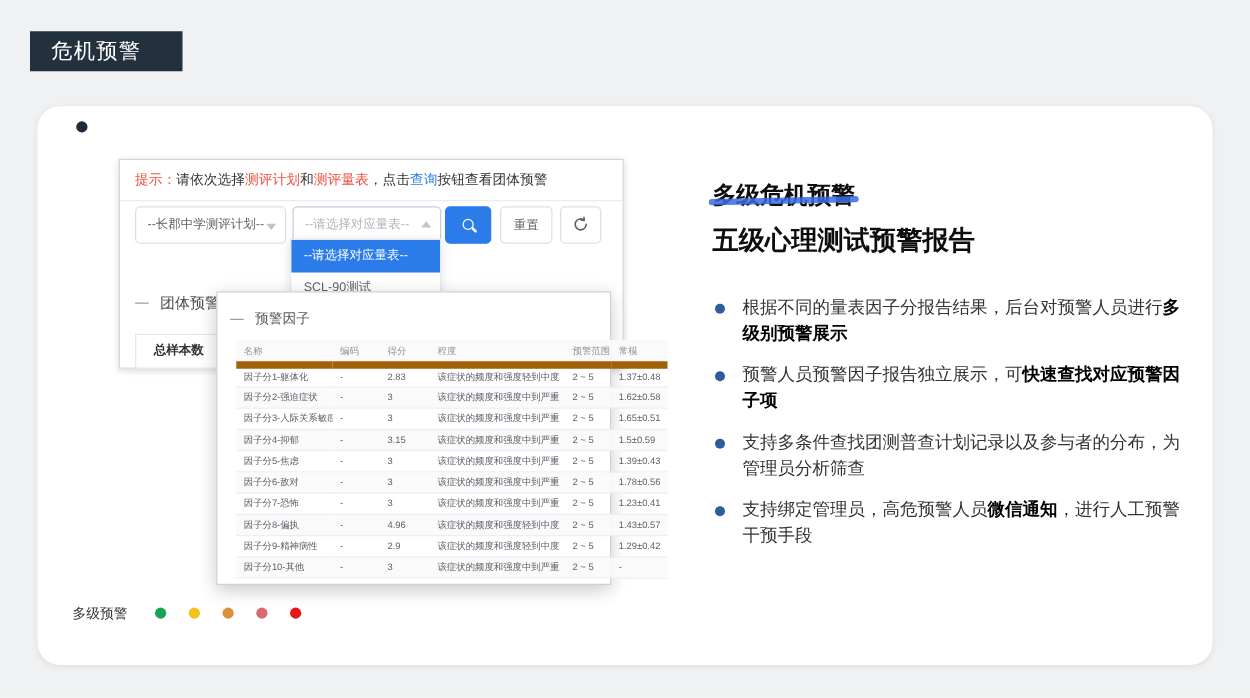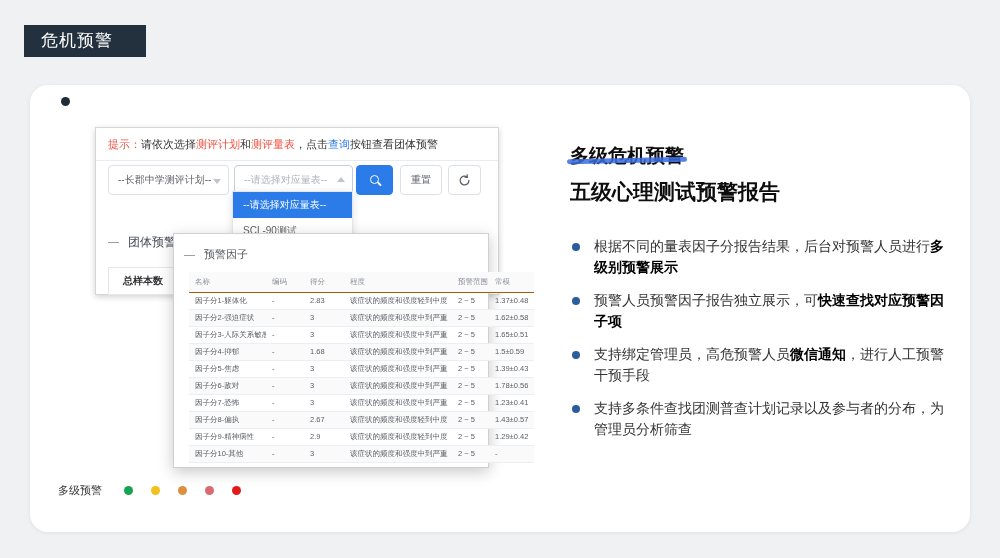--- a/index.html
+++ b/index.html
@@ -47,21 +47,21 @@
               border:1px solid #e4e7ed; box-shadow:0 2px 8px rgba(0,0,0,.12); z-index:2; }
   .drop-option { height:26px; line-height:26px; font-size:10px; padding-left:10px; color:#606266; white-space:nowrap; }
   .drop-option.selected { background:#2b7ce9; color:#fff; }
 
   
   .card2 { position:absolute; left:143px; top:148px; width:316px; height:235px; background:#fff;
            border:1px solid #d0d0d0; box-shadow:0 4px 14px rgba(0,0,0,.22); z-index:3; }
   .card2 .section-title { top:13px; left:10px; font-size:11px; color:#55595f; }
   .factor-table { position:absolute; left:15px; top:38px; width:345px; border-collapse:collapse; table-layout:fixed; }
   .factor-table th { background:#fafafa; color:#8b919a; font-weight:normal; font-size:7.5px; text-align:left;
-                     height:20px; padding-left:6px; border-bottom:1px solid #a16207; white-space:nowrap; overflow:hidden; }
+                     height:20px; padding-left:6px; border-bottom:6px solid #a16207; white-space:nowrap; overflow:hidden; }
   .factor-table td { color:#5a5e66; font-size:7.5px; height:17px; padding-left:6px; border-bottom:1px solid #ebeef5;
                      white-space:nowrap; overflow:hidden; }
   .factor-table tr.even td { background:#fafafa; }
 
   
   .rightcol { position:absolute; left:540px; top:50px; width:400px;font-family:Liberation Serif, serif; }
   .h1 { font-size:19px; font-weight:800; color:#0d0d0d; margin-top:8px; }
   .h1 .strike-wrap { position:relative; display:inline-block; }
   .h1 .strike-wrap::after { content:""; position:absolute; left:-3px; right:-3px; top:58%; height:5px;
                             background:#3a6ce0; opacity:.85; border-radius:3px; transform:rotate(-1.2deg); }
@@ -170,21 +170,21 @@
               <td>因子分3-人际关系敏感</td>
               <td>-</td>
               <td>3</td>
               <td>该症状的频度和强度中到严重</td>
               <td>2 ~ 5</td>
               <td>1.65±0.51</td>
             </tr>
             <tr class="even">
               <td>因子分4-抑郁</td>
               <td>-</td>
-              <td>1.68</td>
+              <td>3.15</td>
               <td>该症状的频度和强度中到严重</td>
               <td>2 ~ 5</td>
               <td>1.5±0.59</td>
             </tr>
             <tr>
               <td>因子分5-焦虑</td>
               <td>-</td>
               <td>3</td>
               <td>该症状的频度和强度中到严重</td>
               <td>2 ~ 5</td>
@@ -202,21 +202,21 @@
               <td>因子分7-恐怖</td>
               <td>-</td>
               <td>3</td>
               <td>该症状的频度和强度中到严重</td>
               <td>2 ~ 5</td>
               <td>1.23±0.41</td>
             </tr>
             <tr class="even">
               <td>因子分8-偏执</td>
               <td>-</td>
-              <td>2.67</td>
+              <td>4.96</td>
               <td>该症状的频度和强度轻到中度</td>
               <td>2 ~ 5</td>
               <td>1.43±0.57</td>
             </tr>
             <tr>
               <td>因子分9-精神病性</td>
               <td>-</td>
               <td>2.9</td>
               <td>该症状的频度和强度轻到中度</td>
               <td>2 ~ 5</td>
@@ -243,25 +243,25 @@
           <div class="bullet">
             <span class="bullet-dot" style="background: rgb(42, 92, 158);"></span>
             <span class="bullet-text"><span>根据不同的量表因子分报告结果，后台对预警人员进行</span><b>多级别预警展示</b></span>
           </div>
           <div class="bullet">
             <span class="bullet-dot" style="background: rgb(42, 92, 158);"></span>
             <span class="bullet-text"><span>预警人员预警因子报告独立展示，可</span><b>快速查找对应预警因子项</b></span>
           </div>
           <div class="bullet">
             <span class="bullet-dot" style="background: rgb(42, 92, 158);"></span>
+            <span class="bullet-text"><span>支持多条件查找团测普查计划记录以及参与者的分布，为管理员分析筛查</span></span>
+          </div>
+          <div class="bullet">
+            <span class="bullet-dot" style="background: rgb(42, 92, 158);"></span>
             <span class="bullet-text"><span>支持绑定管理员，高危预警人员</span><b>微信通知</b><span>，进行人工预警干预手段</span></span>
-          </div>
-          <div class="bullet">
-            <span class="bullet-dot" style="background: rgb(42, 92, 158);"></span>
-            <span class="bullet-text"><span>支持多条件查找团测普查计划记录以及参与者的分布，为管理员分析筛查</span></span>
           </div>
         </div>
     </div>
 
     <div class="legend">
       <span class="legend-label">多级预警</span>
       <span id="legend-dots" style="display:flex;align-items:center;">
           <span class="legend-dot" style="background: rgb(23, 162, 84);"></span>
           <span class="legend-dot" style="background: rgb(242, 193, 28);"></span>
           <span class="legend-dot" style="background: rgb(220, 143, 61);"></span>

